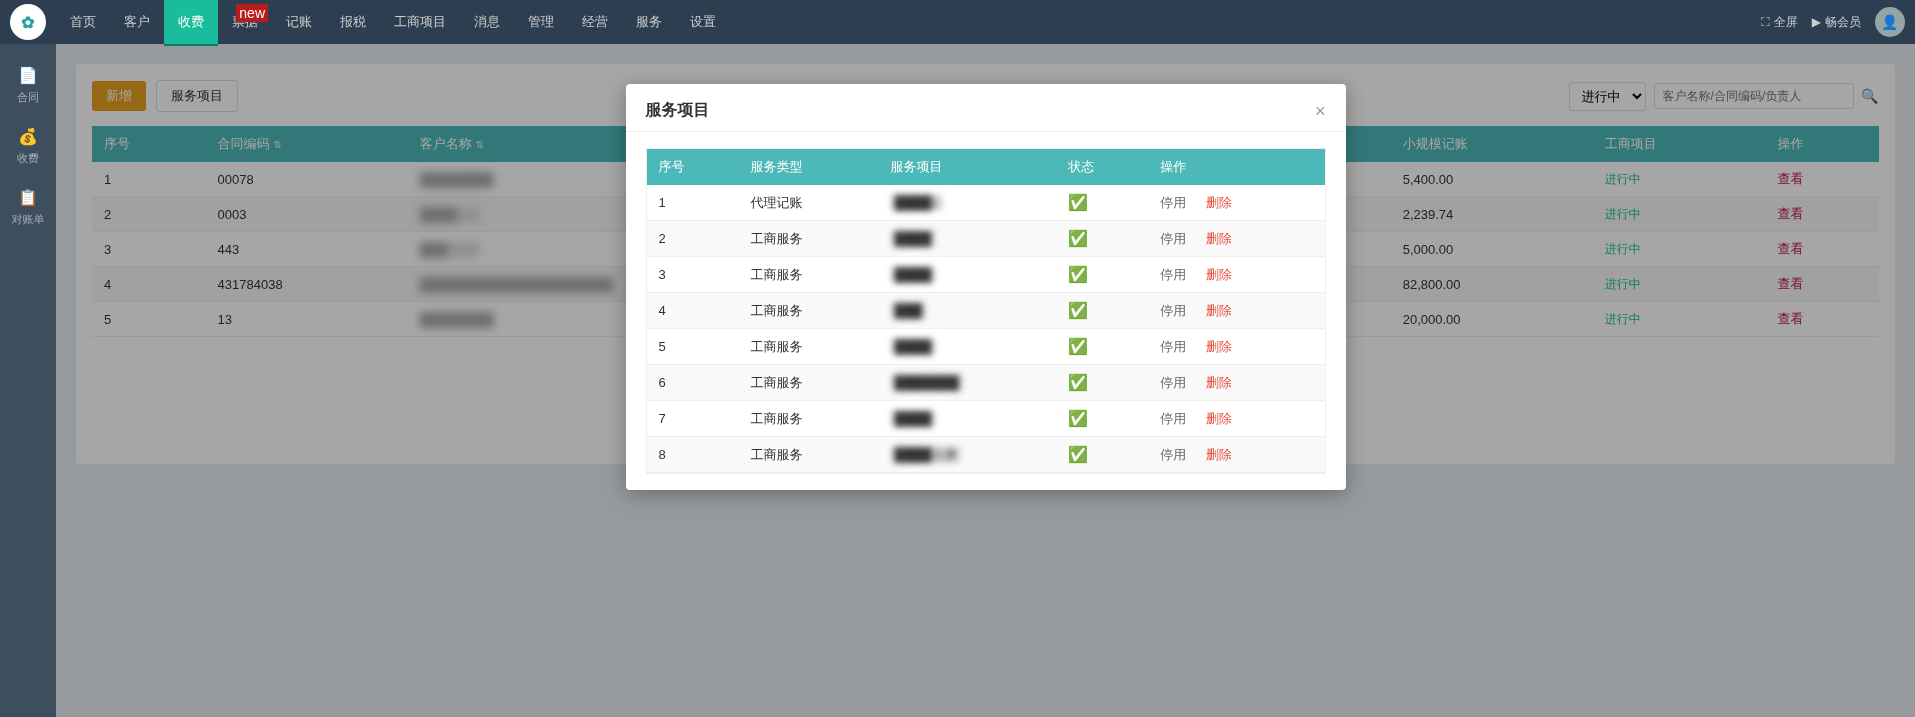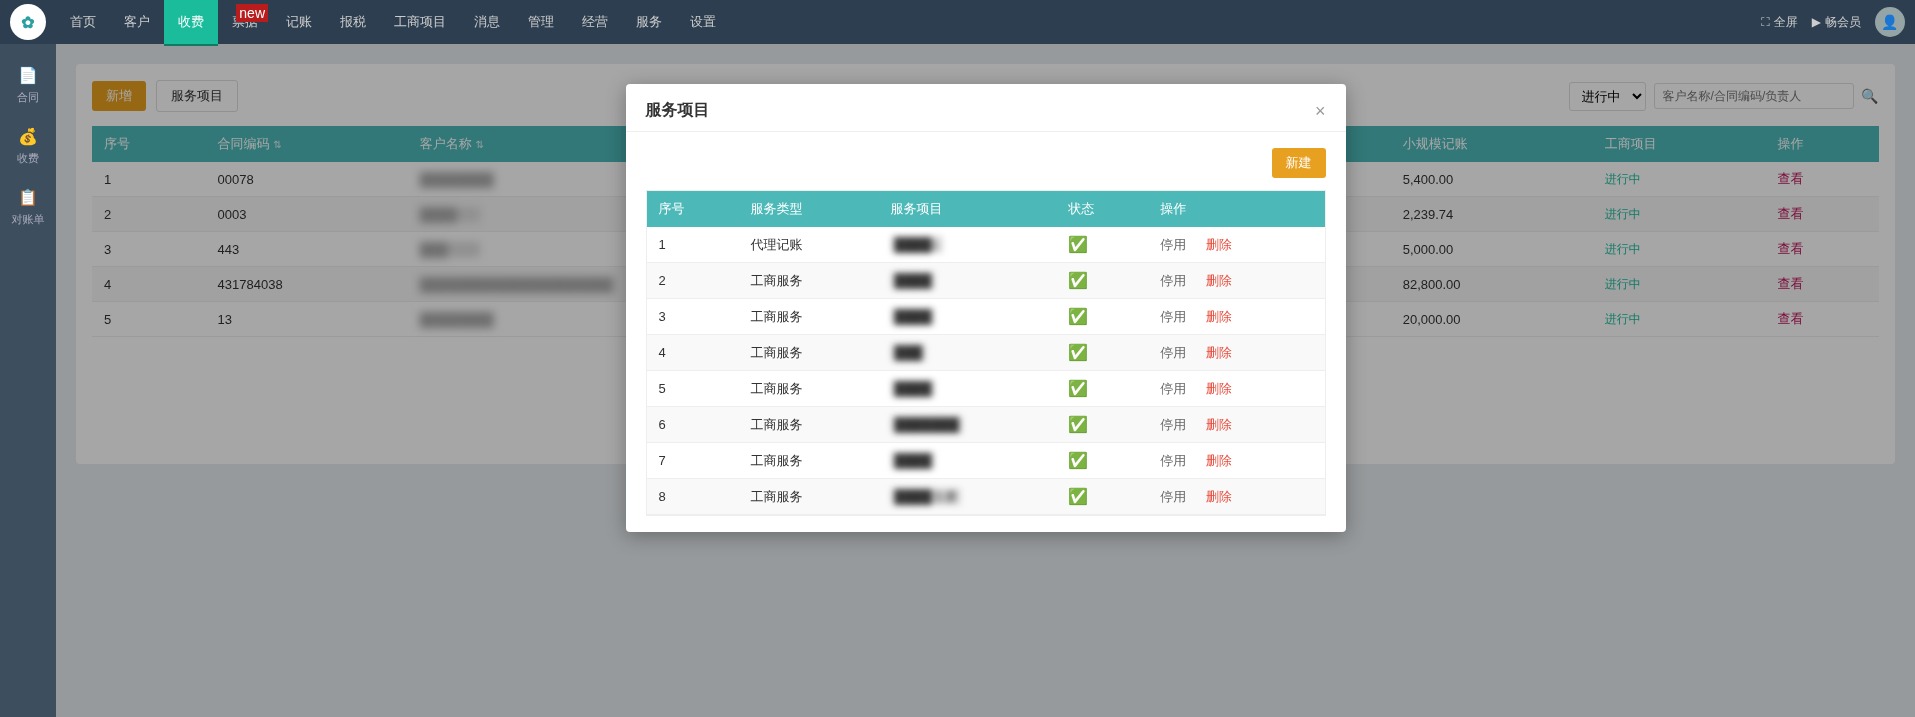--- a/index.html
+++ b/index.html
@@ -449,23 +449,20 @@
   </div>
 </main>
 
 <div class="overlay" id="modal-overlay">
   <div class="modal">
     <div class="modal-header">
       <span class="modal-title">服务项目</span>
       <button class="modal-close">×</button>
     </div>
     <div class="modal-body">
-      <div class="modal-toolbar">
-        <button class="btn-modal-new">新建</button>
-      </div>
       <div class="modal-table-wrap">
         <table class="modal-table">
           <thead>
             <tr>
               <th>序号</th>
               <th>服务类型</th>
               <th>服务项目</th>
               <th>状态</th>
               <th>操作</th>
             </tr>

